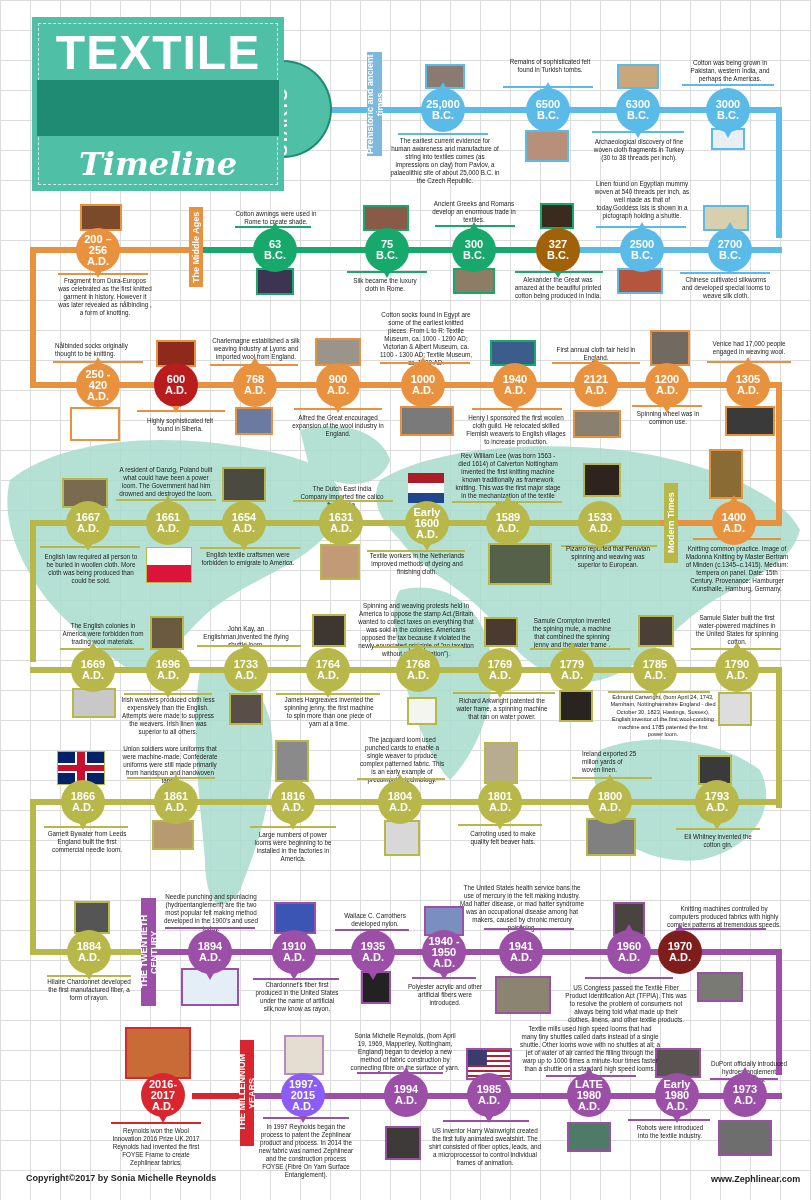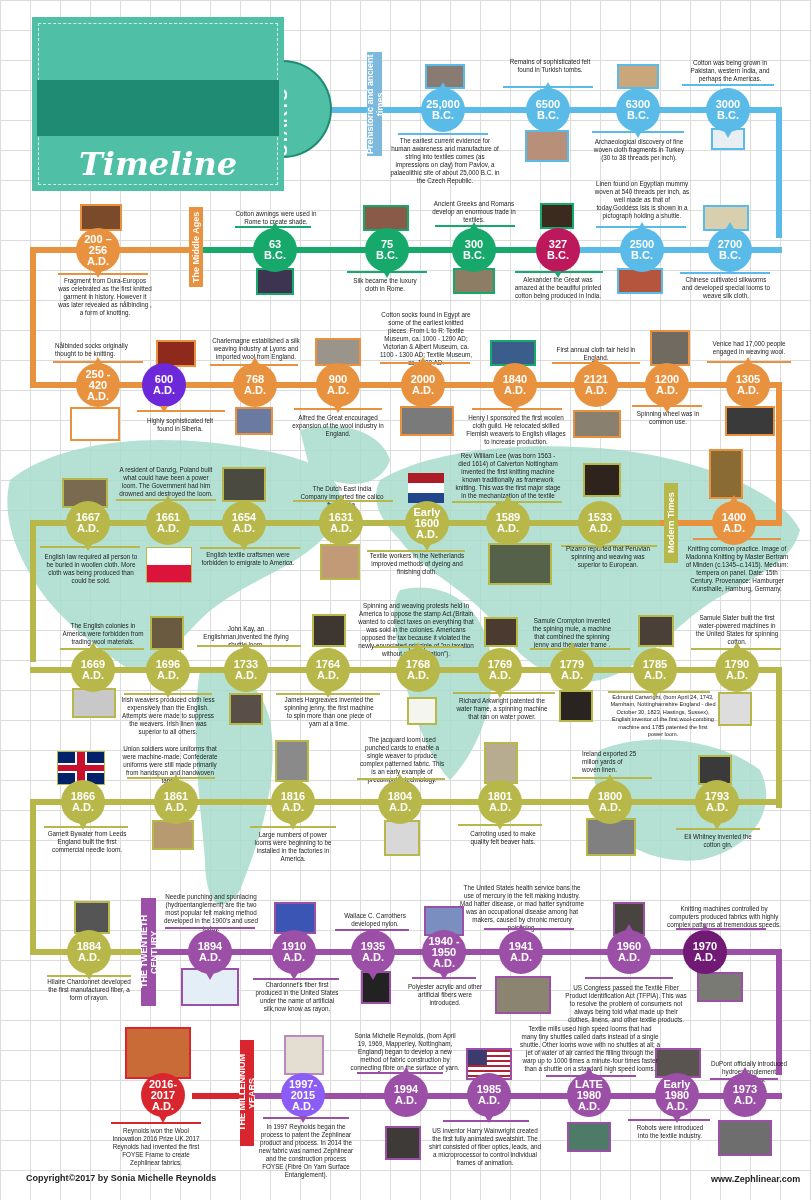--- a/index.html
+++ b/index.html
@@ -48,20 +48,21 @@
     <path d="M200,250 C230,240 260,260 270,300 C280,360 260,420 240,470 C220,500 205,480 205,440 C200,380 190,310 200,250 Z"></path>
     <path d="M380,60 C430,30 520,20 620,30 C700,40 780,70 800,110 C790,150 740,160 700,190 C660,220 640,250 600,260 C560,270 520,240 500,210 C470,170 420,150 400,120 C380,100 370,80 380,60 Z"></path>
     <path d="M400,170 C440,160 480,180 490,230 C500,290 470,340 450,360 C430,340 410,290 400,240 C395,210 390,185 400,170 Z"></path>
     <path d="M600,330 C650,310 720,320 760,350 C780,390 750,430 700,440 C650,445 610,420 600,390 C595,365 590,345 600,330 Z"></path>
   </g>
 </svg>
 
 <div class="title-box">
   <div class="dash"></div>
   <div class="band"></div>
+  <div class="t1">TEXTILE</div>
   <div class="t3">Timeline</div>
 </div>
 <div class="starts">
     <span>STARTS</span>
   </div>
 
 <div class="hline" style="left:330px;top:107px;width:450px;background:#5bbbe8"></div>
 <div class="vline" style="left:776px;top:107px;height:131px;background:#5bbbe8"></div>
 <div class="era" style="left:367px;top:52px;width:15px;height:104px;background:#7cb9dc">Prehistoric and ancient times</div>
 
@@ -100,21 +101,21 @@
 <div class="pic" style="left:703px;top:205px;width:46px;height:26px;border-color:#5bbbe8;background:#d7cfae"></div>
 <div class="rule" style="left:680px;top:272px;width:90px;background:#5bbbe8"></div>
 <div class="txt" style="left:680px;top:276px;width:92px">Chinese cultivated silkworms and developed special looms to weave silk cloth.</div>
 
 <div class="node up" style="--c:#5bbbe8;background:#5bbbe8;left:642px;top:250px">2500
 B.C.</div>
 <div class="txt" style="left:594px;top:180px;width:96px">Linen found on Egyptian mummy woven at 540 threads per inch, as well made as that of today.Goddess Isis is shown in a pictograph holding a shuttle.</div>
 <div class="rule" style="left:596px;top:226px;width:90px;background:#5bbbe8"></div>
 <div class="pic" style="left:617px;top:268px;width:46px;height:26px;border-color:#5bbbe8;background:#b5553e"></div>
 
-<div class="node down" style="--c:#17a86b;background:#be185d;left:558px;top:250px">327
+<div class="node down" style="--c:#17a86b;background:#a16207;left:558px;top:250px">327
 B.C.</div>
 <div class="pic" style="left:540px;top:203px;width:34px;height:26px;border-color:#17a86b;background:#3b2a1e"></div>
 <div class="rule" style="left:515px;top:271px;width:88px;background:#17a86b"></div>
 <div class="txt" style="left:512px;top:276px;width:92px">Alexander the Great was amazed at the beautiful printed cotton being produced in India.</div>
 
 <div class="node up" style="--c:#17a86b;background:#17a86b;left:474px;top:250px">300
 B.C.</div>
 <div class="txt" style="left:432px;top:200px;width:84px">Ancient Greeks and Romans develop an enormous trade in textiles.</div>
 <div class="rule" style="left:435px;top:225px;width:80px;background:#17a86b"></div>
 <div class="pic" style="left:453px;top:268px;width:42px;height:26px;border-color:#17a86b;background:#8c7d64"></div>
@@ -141,45 +142,45 @@
 <div class="hline" style="left:30px;top:382px;width:750px;background:#e8923f"></div>
 <div class="vline" style="left:776px;top:382px;height:142px;background:#e8923f"></div>
 
 <div class="node up" style="--c:#e8923f;background:#e8923f;left:98px;top:385px">250 -
 420
 A.D.</div>
 <div class="txt" style="left:55px;top:342px;width:80px;text-align:left">Nålbinded socks originally thought to be knitting.</div>
 <div class="rule" style="left:53px;top:361px;width:90px;background:#e8923f"></div>
 <div class="pic" style="left:70px;top:407px;width:50px;height:34px;border-color:#e8923f;background:#fff"></div>
 
-<div class="node down" style="--c:#e8923f;background:#6d28d9;left:164px;top:385px">600
+<div class="node down" style="--c:#e8923f;background:#b91c1c;left:176px;top:385px">600
 A.D.</div>
 <div class="pic" style="left:156px;top:340px;width:40px;height:27px;border-color:#e8923f;background:#8e2a1c"></div>
 <div class="rule" style="left:137px;top:410px;width:88px;background:#e8923f"></div>
 <div class="txt" style="left:140px;top:417px;width:80px">Highly sophisticated felt found in Siberia.</div>
 
 <div class="node up" style="--c:#e8923f;background:#e8923f;left:255px;top:385px">768
 A.D.</div>
 <div class="txt" style="left:210px;top:337px;width:92px">Charlemagne established a silk weaving industry at Lyons and imported wool from England.</div>
 <div class="rule" style="left:210px;top:364px;width:88px;background:#e8923f"></div>
 <div class="pic" style="left:235px;top:407px;width:38px;height:28px;border-color:#e8923f;background:#6a7aa0"></div>
 
 <div class="node down" style="--c:#e8923f;background:#e8923f;left:338px;top:385px">900
 A.D.</div>
 <div class="pic" style="left:315px;top:338px;width:46px;height:28px;border-color:#e8923f;background:#9a948a"></div>
 <div class="rule" style="left:294px;top:408px;width:88px;background:#e8923f"></div>
 <div class="txt" style="left:290px;top:414px;width:96px">Alfred the Great encouraged expansion of the wool industry in England.</div>
 
-<div class="node up" style="--c:#e8923f;background:#e8923f;left:423px;top:385px">2000
+<div class="node up" style="--c:#e8923f;background:#e8923f;left:423px;top:385px">1000
 A.D.</div>
 <div class="txt" style="left:378px;top:311px;width:96px">Cotton socks found in Egypt are some of the earliest knitted pieces. From L to R: Textile Museum, ca. 1000 - 1200 AD; Victorian &amp; Albert Museum, ca. 1100 - 1300 AD; Textile Museum, ca. 1300 AD.</div>
 <div class="rule" style="left:380px;top:362px;width:90px;background:#e8923f"></div>
 <div class="pic" style="left:400px;top:406px;width:54px;height:30px;border-color:#e8923f;background:#7a7a7a"></div>
 
-<div class="node down" style="--c:#e8923f;background:#e8923f;left:515px;top:385px">1840
+<div class="node down" style="--c:#e8923f;background:#e8923f;left:515px;top:385px">1940
 A.D.</div>
 <div class="pic" style="left:490px;top:340px;width:46px;height:26px;border-color:#17a86b;background:#3a5d8c"></div>
 <div class="rule" style="left:472px;top:408px;width:90px;background:#e8923f"></div>
 <div class="txt" style="left:466px;top:414px;width:100px">Henry I sponsored the first woolen cloth guild. He relocated skilled Flemish weavers to English villages to increase production.</div>
 
 <div class="node up" style="--c:#e8923f;background:#e8923f;left:596px;top:385px">2121
 A.D.</div>
 <div class="txt" style="left:555px;top:346px;width:82px">First annual cloth fair held in England.</div>
 <div class="rule" style="left:552px;top:362px;width:88px;background:#e8923f"></div>
 <div class="pic" style="left:573px;top:410px;width:48px;height:28px;border-color:#e8923f;background:#8a8070"></div>
@@ -398,21 +399,21 @@
 <div class="txt" style="left:460px;top:884px;width:124px">The United States health service bans the use of mercury in the felt making industry. Mad hatter disease, or mad hatter syndrome was an occupational disease among hat makers, caused by chronic mercury poisoning.</div>
 <div class="rule" style="left:484px;top:928px;width:90px;background:#9b4fa6"></div>
 <div class="pic" style="left:495px;top:976px;width:56px;height:38px;border-color:#9b4fa6;background:#8a8470"></div>
 
 <div class="node up" style="--c:#9b4fa6;background:#9b4fa6;left:629px;top:952px">1960
 A.D.</div>
 <div class="pic" style="left:613px;top:902px;width:32px;height:34px;border-color:#9b4fa6;background:#4a4440"></div>
 <div class="rule" style="left:585px;top:977px;width:88px;background:#9b4fa6"></div>
 <div class="txt" style="left:563px;top:984px;width:126px">US Congress passed the Textile Fiber Product Identification Act (TFPIA). This was to resolve the problem of consumers not always being told what made up their clothes, linens, and other textile products.</div>
 
-<div class="node up" style="--c:#9b4fa6;background:#701a75;left:705px;top:952px">1970
+<div class="node up" style="--c:#9b4fa6;background:#7f1d1d;left:680px;top:952px">1970
 A.D.</div>
 <div class="txt" style="left:666px;top:905px;width:116px">Knitting machines controlled by computers produced fabrics with highly complex patterns at tremendous speeds.</div>
 <div class="rule" style="left:676px;top:928px;width:90px;background:#9b4fa6"></div>
 <div class="pic" style="left:697px;top:972px;width:46px;height:30px;border-color:#9b4fa6;background:#7a7a74"></div>
 
 <div class="hline" style="left:192px;top:1093px;width:50px;background:#d9262e"></div>
 <div class="hline" style="left:250px;top:1093px;width:532px;background:#9b4fa6"></div>
 <div class="era" style="left:240px;top:1040px;width:14px;height:106px;background:#d9262e">THE MILLENNIUM YEARS</div>
 
 <div class="node up" style="--c:#9b4fa6;background:#9b4fa6;left:745px;top:1095px">1973

